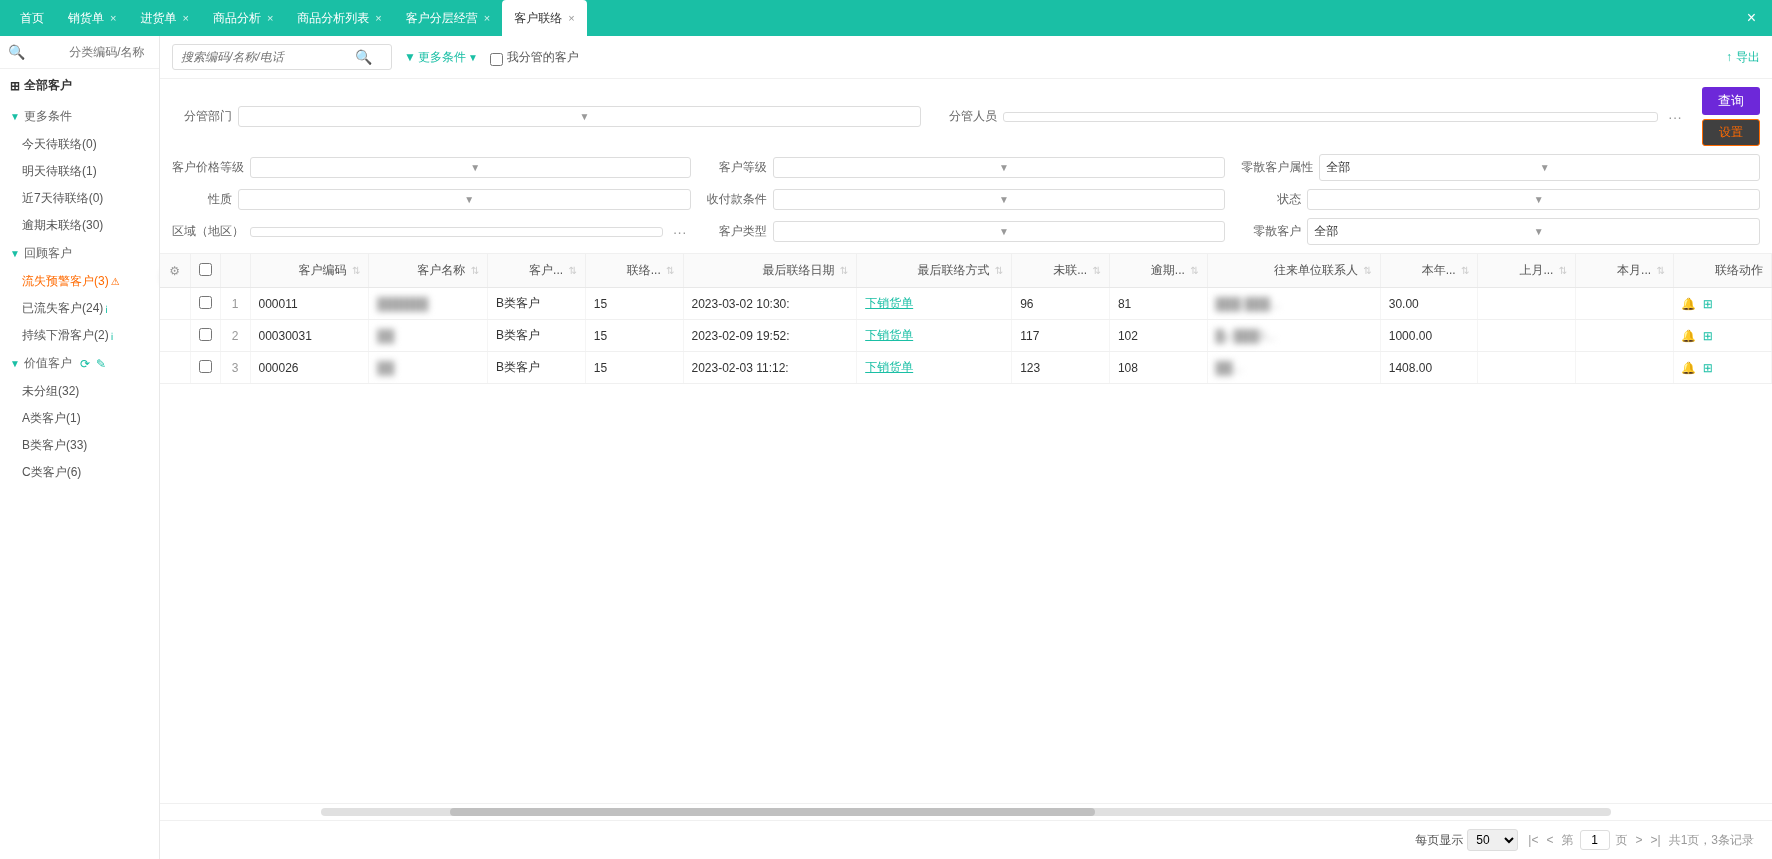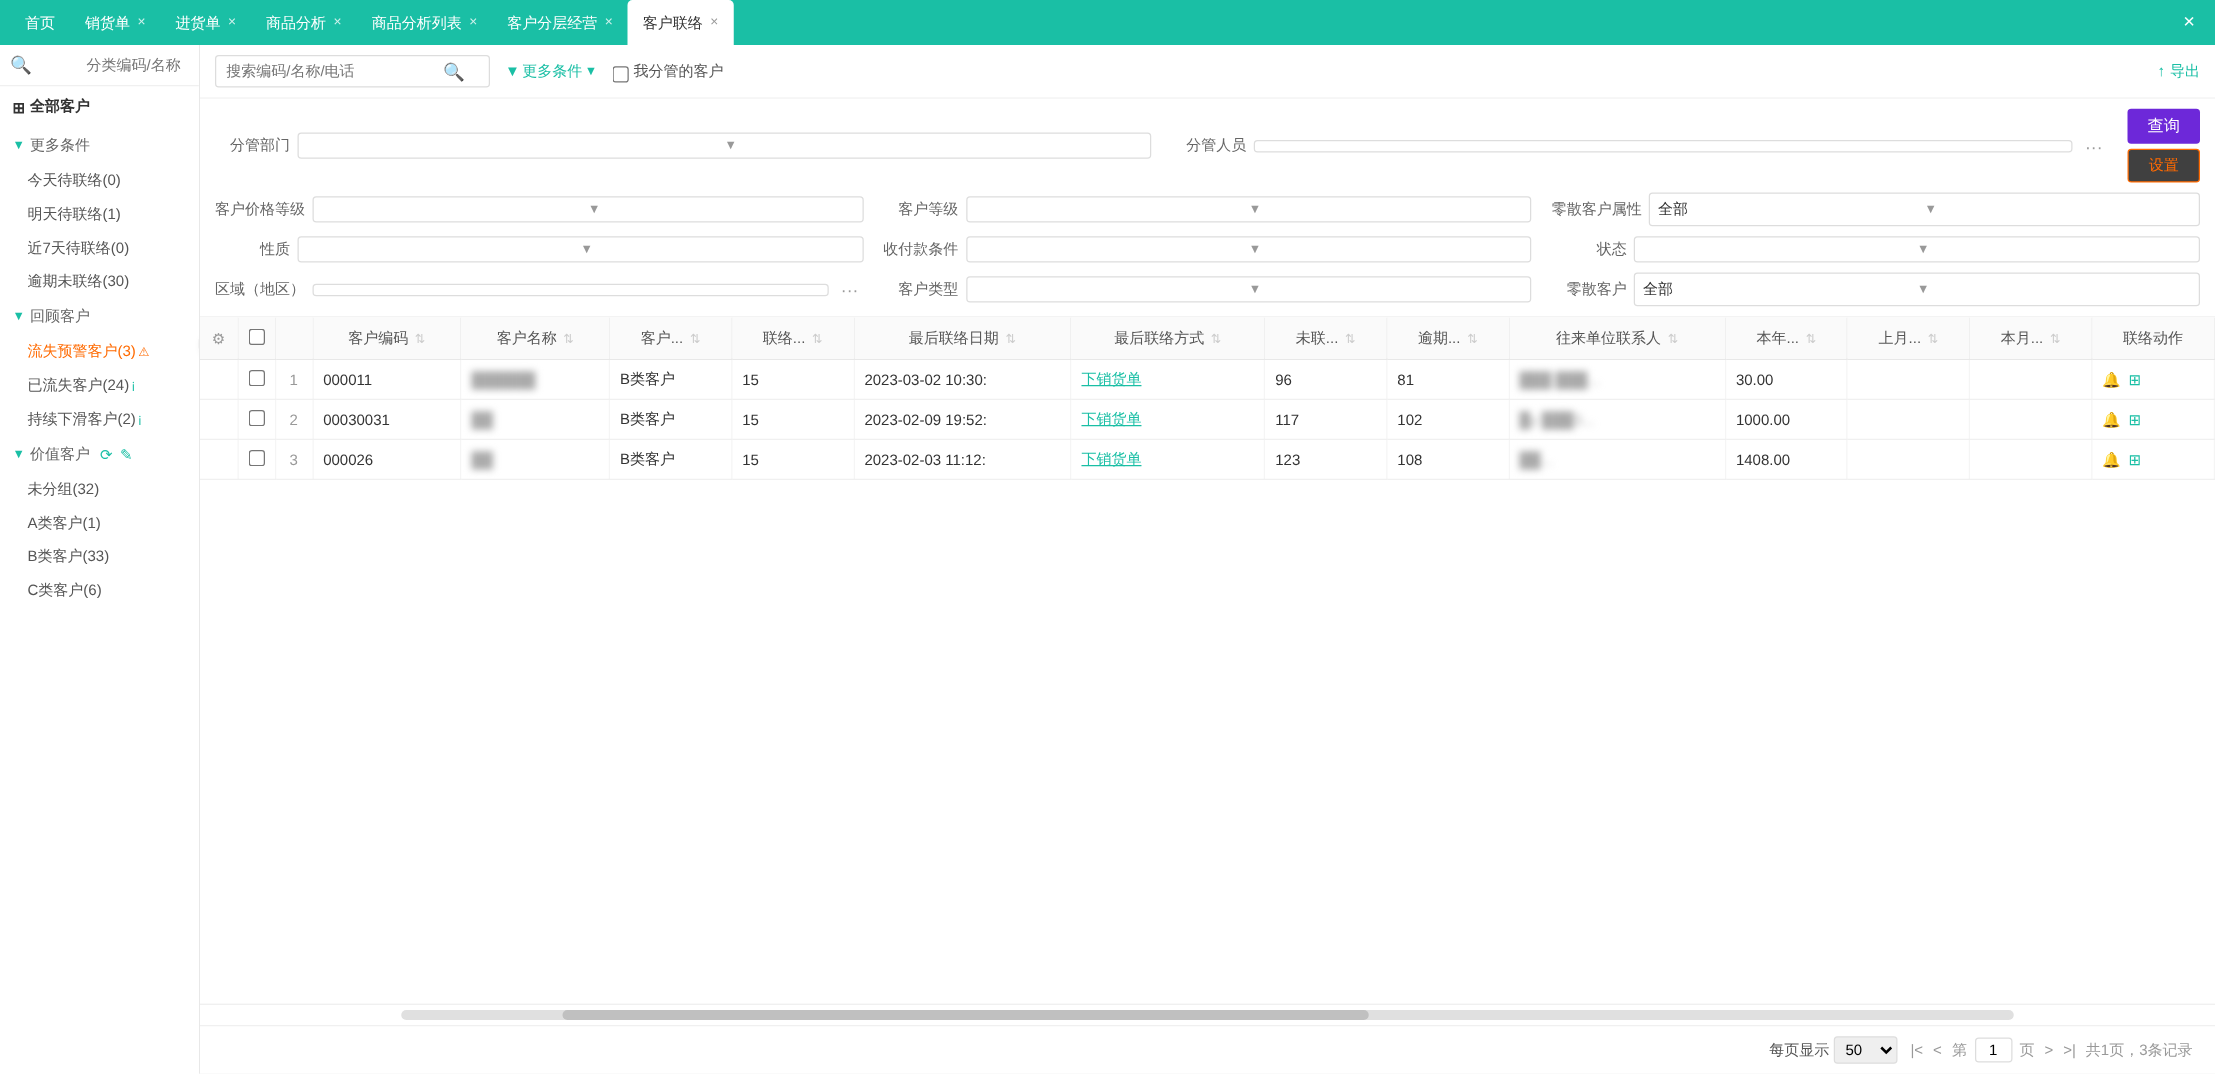--- a/index.html
+++ b/index.html
@@ -159,20 +159,21 @@
       padding: 4px 8px;
       gap: 4px;
       width: 220px;
     }
     .search-input-wrap input {
       border: none;
       outline: none;
       font-size: 12px;
       color: #999;
       width: 170px;
+      font-style: italic;
     }
     .search-input-wrap .s-icon {
       color: #ff6a00;
       font-size: 14px;
     }
     .more-conditions {
       display: flex;
       align-items: center;
       color: #1abfa5;
       cursor: pointer;
@@ -291,21 +292,21 @@
       z-index: 10;
     }
     thead tr th {
       background: #fafafa;
       border-bottom: 1px solid #e8e8e8;
       border-right: 1px solid #f0f0f0;
       padding: 8px 8px;
       white-space: nowrap;
       color: #555;
       font-weight: normal;
-      text-align: center;
+      text-align: right;
     }
     thead tr th .sort-icon {
       color: #ccc;
       font-size: 10px;
       margin-left: 2px;
     }
     tbody tr td {
       border-bottom: 1px solid #f0f0f0;
       border-right: 1px solid #f5f5f5;
       padding: 7px 8px;

